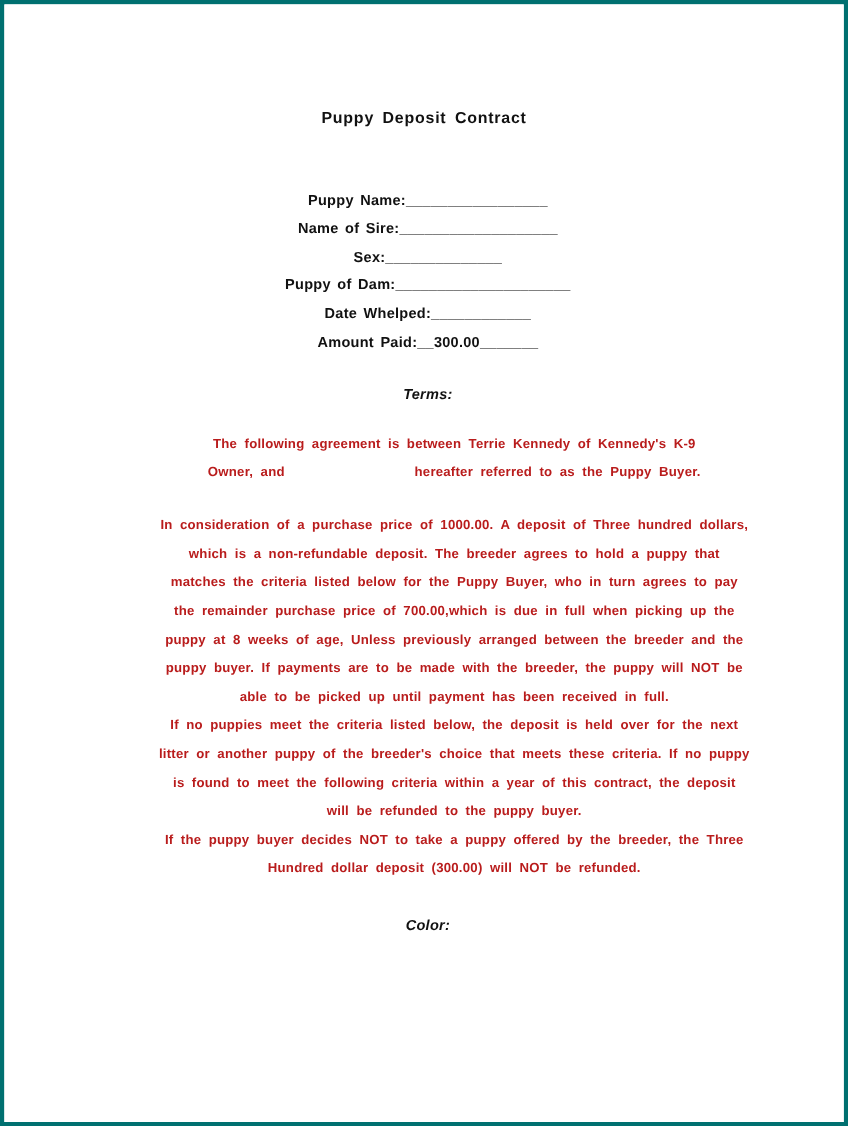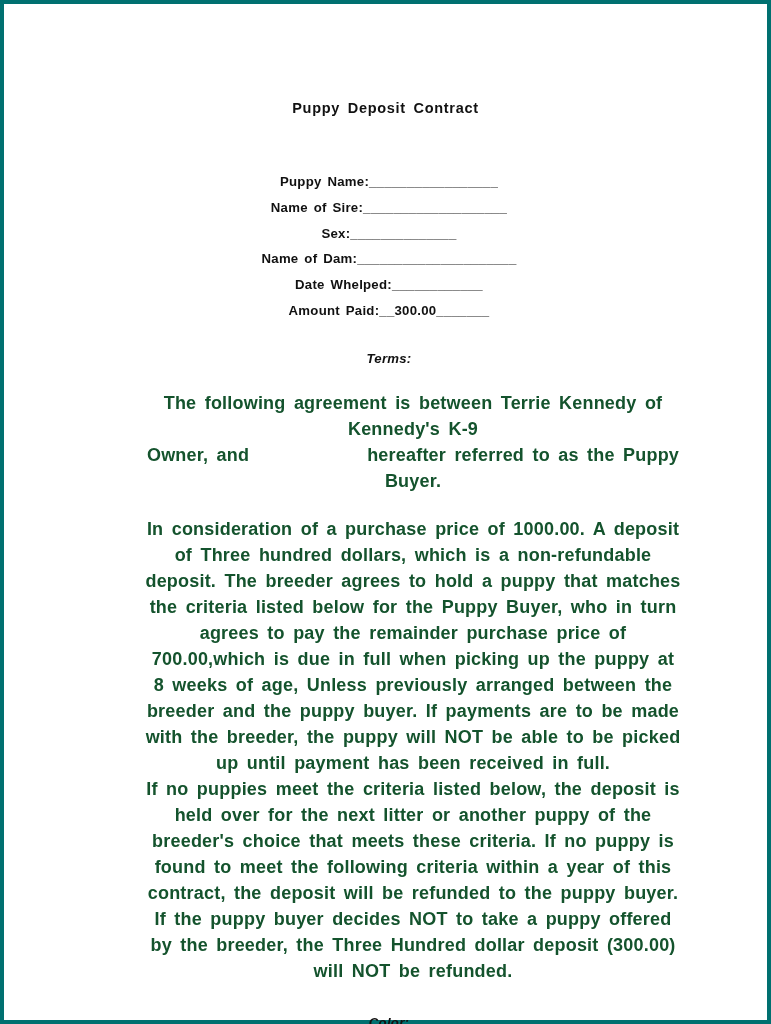--- a/index.html
+++ b/index.html
@@ -73,23 +73,23 @@
     line-height: 25.8px;
     letter-spacing: 0.25px;
     font-style: italic;
   }
 
   .spacer-sm { height: 18px; }
   .spacer-md { height: 22px; }
   .spacer-lg { height: 26px; }
 
   .body-line {
-    font-size: 18px;
+    font-size: 12px;
     font-weight: bold;
-    color: #14532d;
+    color: #b91c1c;
     line-height: 26px;
     letter-spacing: 0.2px;
     word-spacing: 3.2px;
     white-space: pre-wrap;
     margin-left: 48px;
   }
 
   
   .inline-blank {
     display: inline-block;
@@ -102,21 +102,21 @@
 <div id="page-frame">
   <div id="page-sheet">
 
     <div id="doc-title">Puppy Deposit Contract</div>
 
     <div id="content">
 
       <div class="field-line">Puppy Name:_________________</div>
       <div class="field-line">Name of Sire:___________________</div>
       <div class="field-line">Sex:______________</div>
-      <div class="field-line">Name of Dam:_____________________</div>
+      <div class="field-line">Puppy of Dam:_____________________</div>
       <div class="field-line">Date Whelped:____________</div>
       <div class="field-line">Amount Paid:__300.00_______</div>
 
       <div class="spacer-md"></div>
 
       <div class="section-label">Terms:</div>
 
       <div class="spacer-sm"></div>
 
       <div class="body-line">The following agreement is between Terrie Kennedy of Kennedy's K-9</div>

